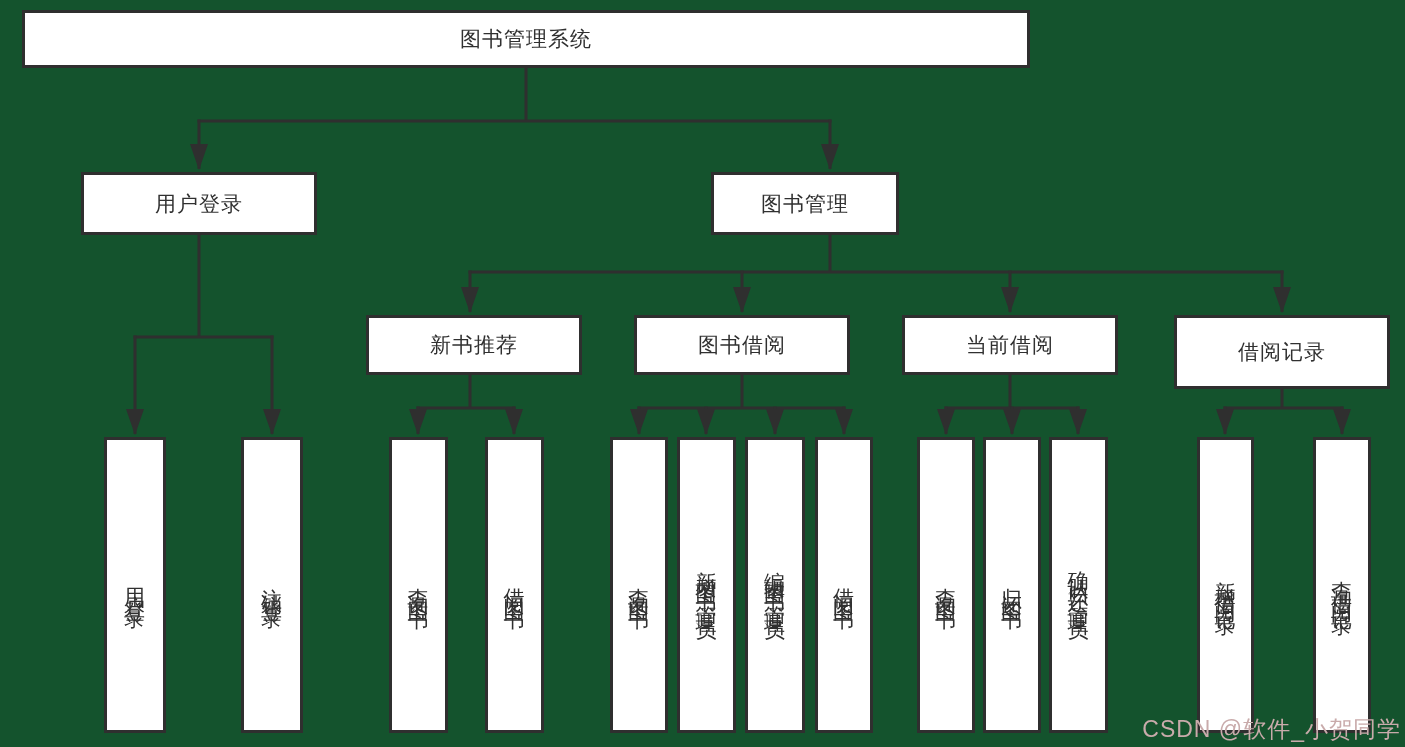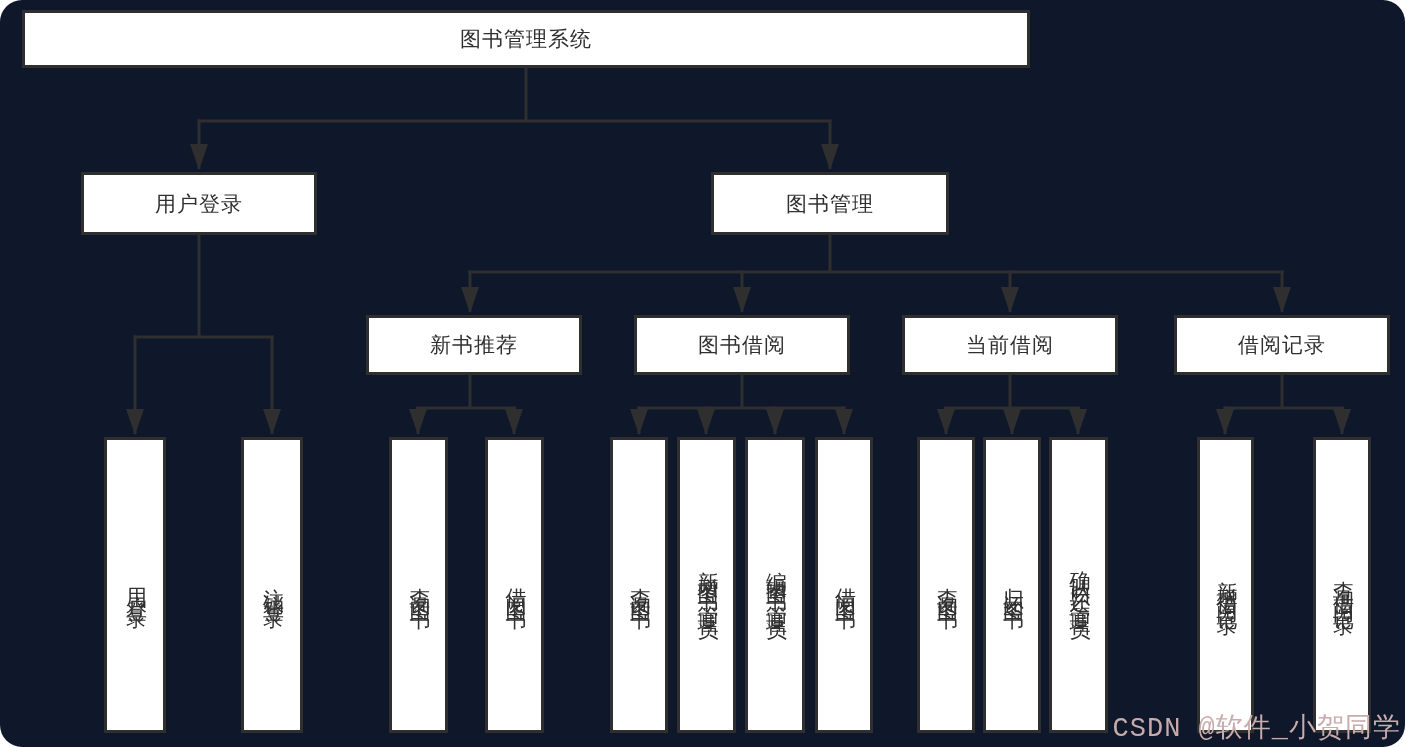--- a/index.html
+++ b/index.html
@@ -1,23 +1,22 @@
 <!DOCTYPE html>
 <html><head>
 <meta charset="utf-8">
 <style>
   html, body { margin: 0; padding: 0; background: #ffffff; }
   .canvas {
     position: relative;
     width: 1405px;
     height: 747px;
-    background: #0f172a;
-    font-family: Liberation Mono, monospace;
+    background: #14532d;
+    font-family: Liberation Sans, sans-serif;
     overflow: hidden;
-    border-radius: 22px;
   }
   svg.connectors {
     position: absolute;
     left: 0; top: 0;
     width: 1405px; height: 747px;
     z-index: 1;
   }
   .box {
     position: absolute;
     box-sizing: border-box;
@@ -36,21 +35,21 @@
     text-orientation: mixed;
     font-size: 21px;
     letter-spacing: 7px;
     line-height: 1;
     color: #303030;
   }
   .watermark {
     position: absolute;
     right: 4px;
     bottom: 2px;
-    font-size: 27px;
+    font-size: 23px;
     letter-spacing: 1px;
     z-index: 3;
     color: #c9abab;
   }
 </style>
 </head>
 <body>
 
 <div class="canvas">
 
@@ -104,34 +103,34 @@
     </g>
   </svg>
 
   <div class="box hbox" style="left:22px; top:10px; width:1008px; height:58px;">
     <span>图书管理系统</span>
   </div>
 
   <div class="box hbox" style="left:81px; top:172px; width:236px; height:63px;">
     <span>用户登录</span>
   </div>
-  <div class="box hbox" style="left:711px; top:172px; width:238px; height:63px;">
+  <div class="box hbox" style="left:711px; top:172px; width:188px; height:63px;">
     <span>图书管理</span>
   </div>
 
   <div class="box hbox" style="left:366px; top:315px; width:216px; height:60px;">
     <span>新书推荐</span>
   </div>
   <div class="box hbox" style="left:902px; top:315px; width:216px; height:60px;">
     <span>当前借阅</span>
   </div>
   <div class="box hbox" style="left:634px; top:315px; width:216px; height:60px;">
     <span>图书借阅</span>
   </div>
-  <div class="box hbox" style="left:1174px; top:315px; width:216px; height:60px;">
+  <div class="box hbox" style="left:1174px; top:315px; width:216px; height:74px;">
     <span>借阅记录</span>
   </div>
 
   <div class="box leaf" style="left:104px; top:437px; width:62px; height:296px;">
     <span class="vtext">用户登录</span>
   </div>
   <div class="box leaf" style="left:241px; top:437px; width:62px; height:296px;">
     <span class="vtext">注销登录</span>
   </div>
 

